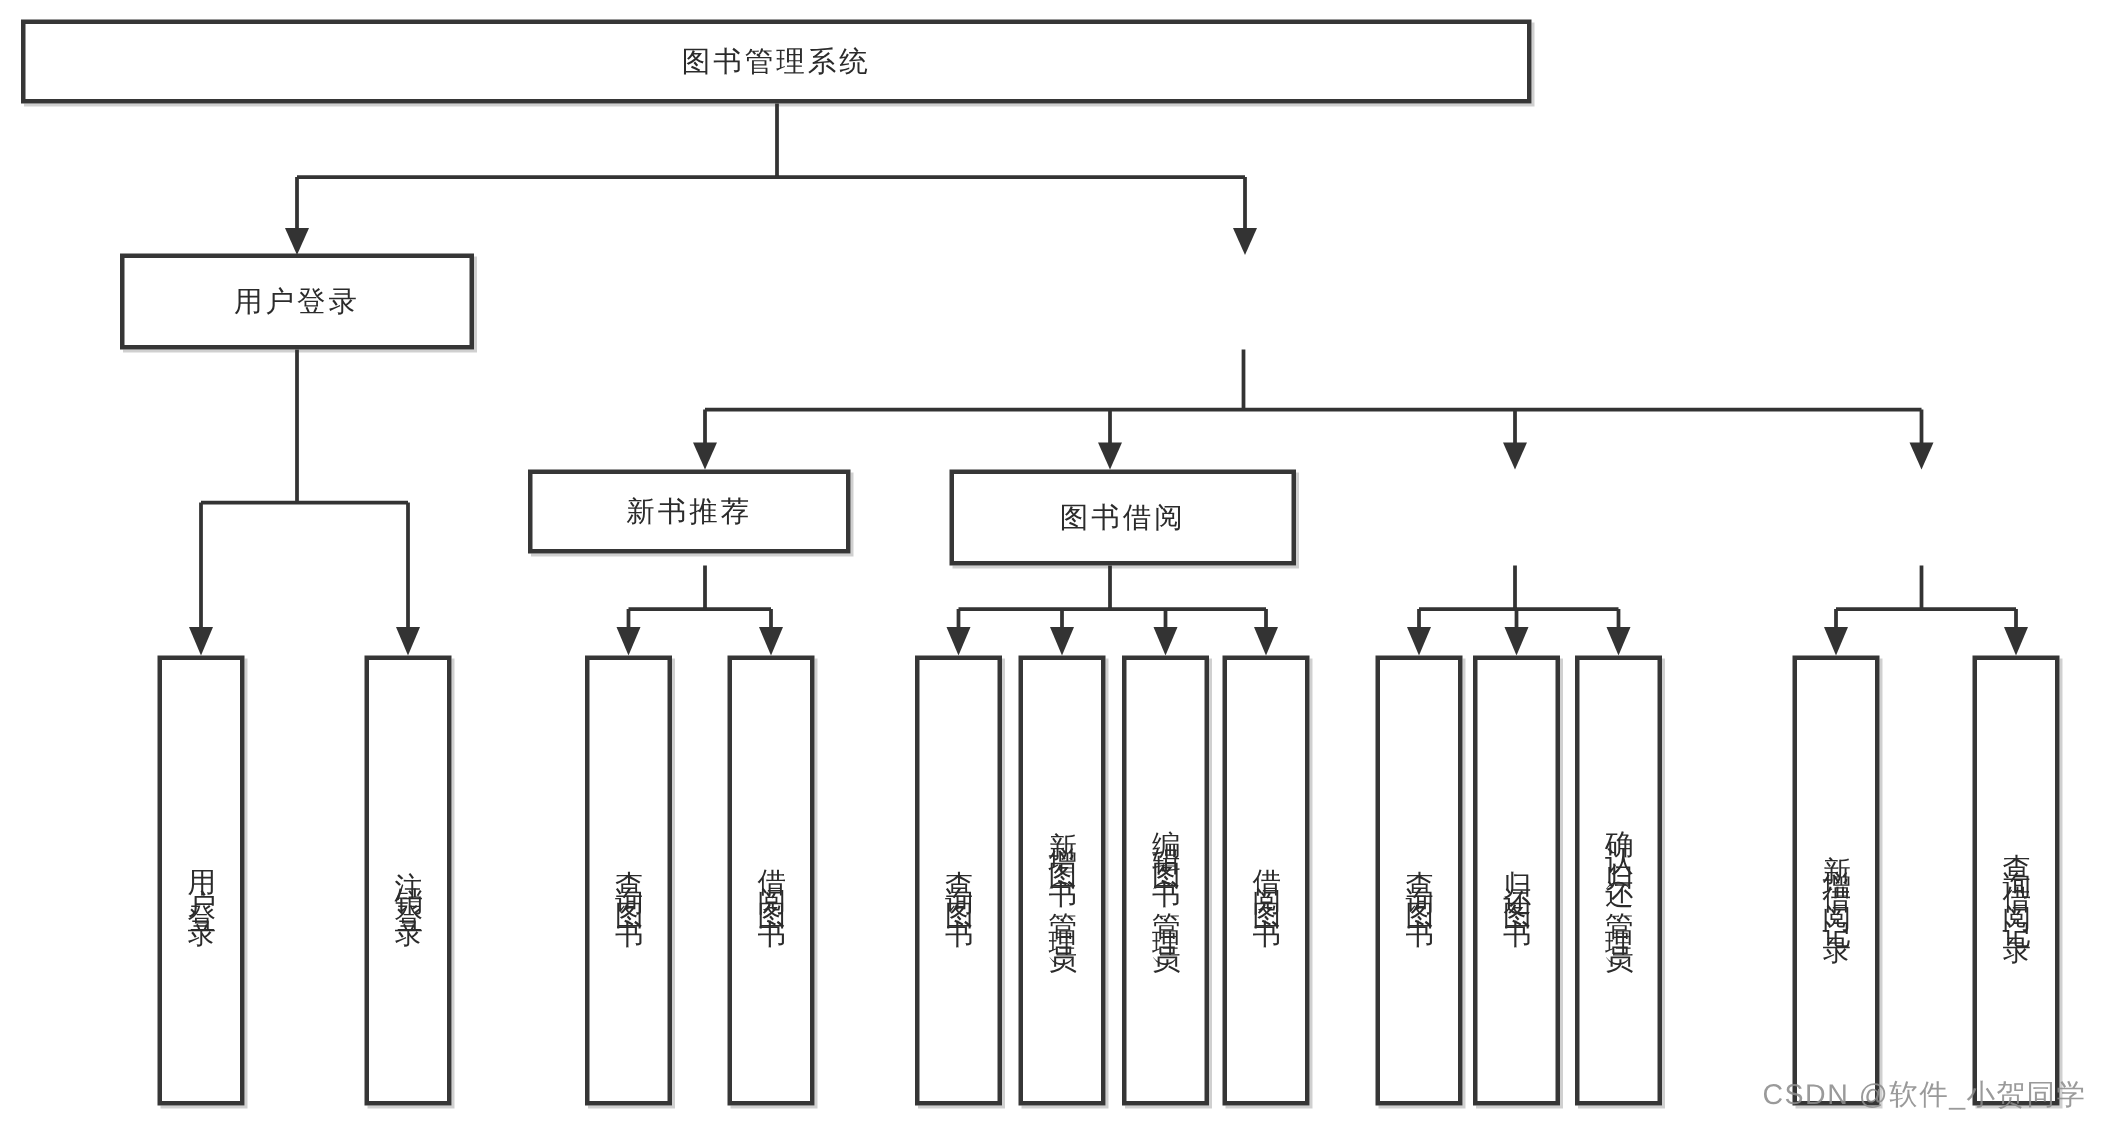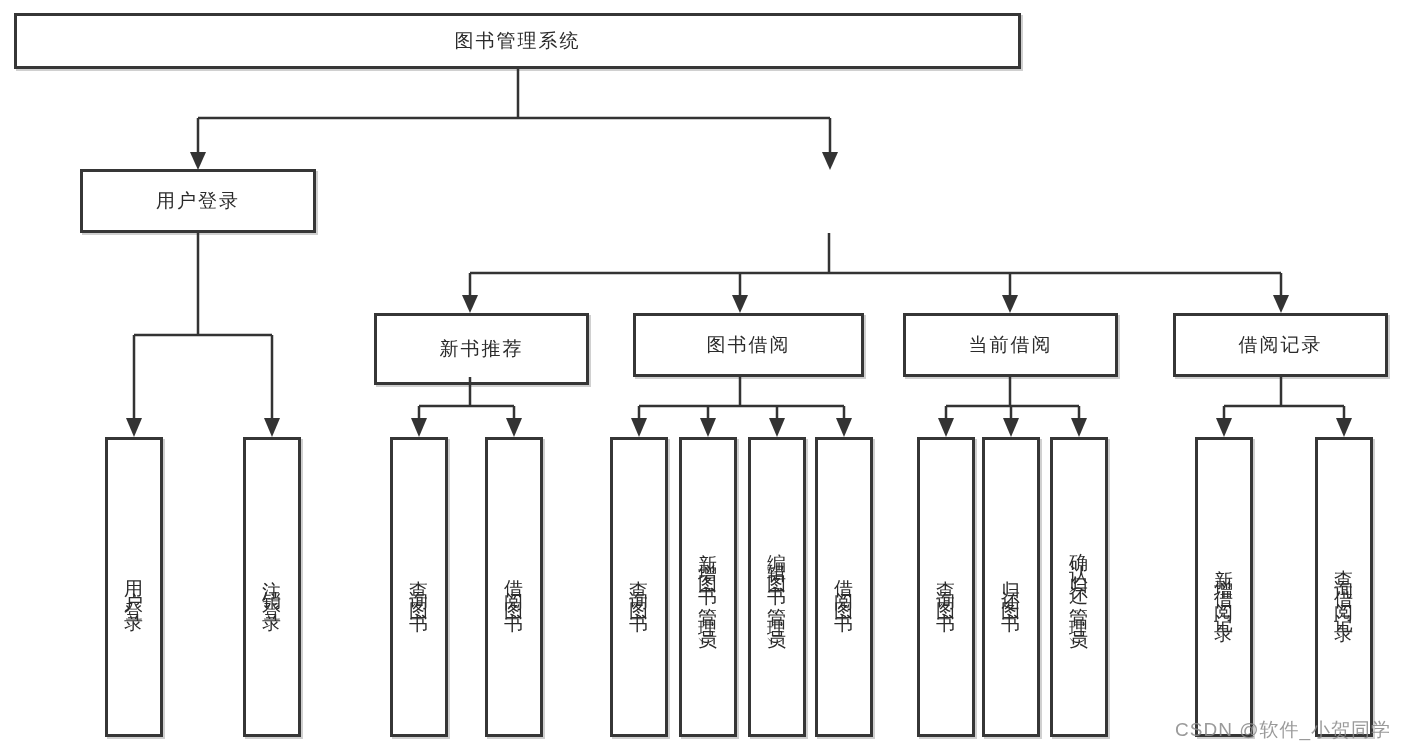--- a/index.html
+++ b/index.html
@@ -98,31 +98,25 @@
   </svg>
 
   <div class="node h" style="left:14px;top:13px;width:1007px;height:56px">
     <span>图书管理系统</span>
   </div>
 
   <div class="node h" style="left:80px;top:169px;width:236px;height:64px">
     <span>用户登录</span>
   </div>
 
-  <div class="node h" style="left:374px;top:313px;width:215px;height:72px">
+  <div class="node h" style="left:352px;top:313px;width:215px;height:56px">
     <span>新书推荐</span>
   </div>
   <div class="node h" style="left:633px;top:313px;width:231px;height:64px">
     <span>图书借阅</span>
-  </div>
-  <div class="node h" style="left:903px;top:313px;width:215px;height:64px">
-    <span>当前借阅</span>
-  </div>
-  <div class="node h" style="left:1173px;top:313px;width:215px;height:64px">
-    <span>借阅记录</span>
   </div>
 
   <div class="node leaf" style="left:105px;top:437px;width:58px;height:300px">
     <span>用户登录</span>
   </div>
   <div class="node leaf" style="left:243px;top:437px;width:58px;height:300px">
     <span>注销登录</span>
   </div>
 
   <div class="node leaf" style="left:390px;top:437px;width:58px;height:300px">

